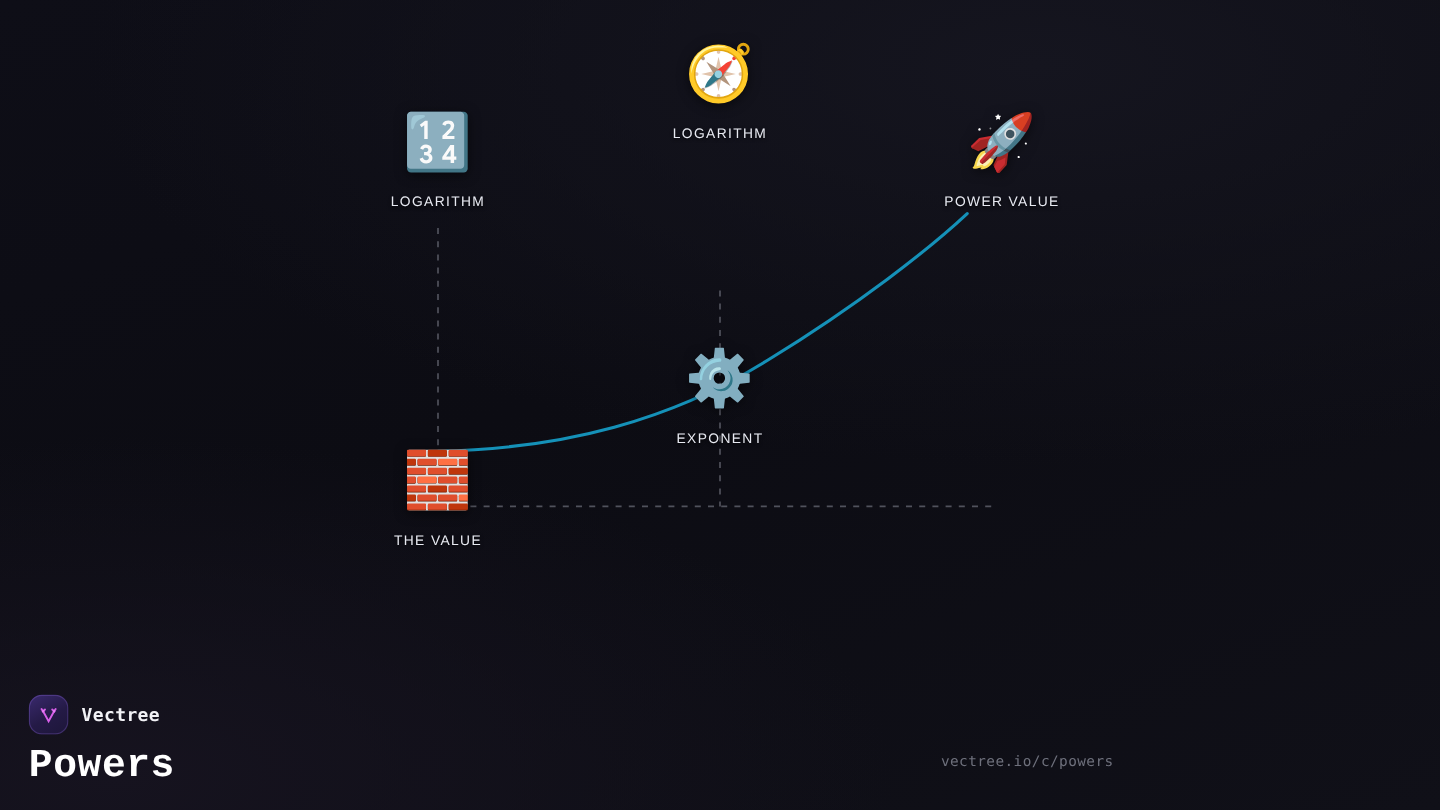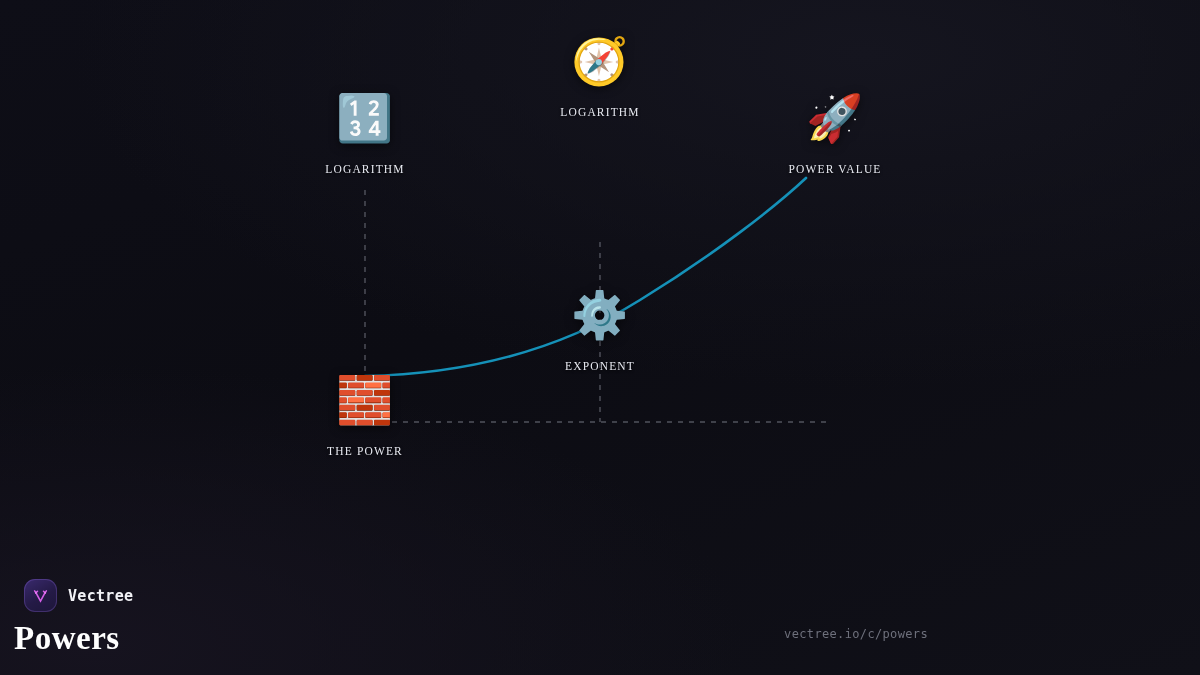--- a/index.html
+++ b/index.html
@@ -30,21 +30,21 @@
     user-select:none;
   }
   .node-icon{
     font-size:46px;line-height:1;
     display:block;
     text-align:center;
     filter:drop-shadow(0 2px 5px rgba(0,0,0,.55));
   }
   .node-label{
     margin-top:22px;
-    font-family:Liberation Serif, serif;
+    font-family:Liberation Sans, sans-serif;
     font-size:11.5px;
     letter-spacing:1.15px;
     color:#e8eaf2;
     white-space:nowrap;
     text-shadow:0 1px 3px rgba(0,0,0,.85);
   }
 
   
   #footer{position:absolute;left:0;bottom:0;width:952px;height:110px;}
   #brand{
@@ -57,22 +57,22 @@
     box-shadow:inset 0 0 0 1px rgba(150,110,230,.28);
     display:flex;align-items:center;justify-content:center;
     flex:0 0 auto;
   }
   .logo-mark svg{display:block;}
   .brand-name{
     font-family:"DejaVu Sans Mono","Liberation Mono",monospace;
     font-size:15px;font-weight:bold;color:#f2f2f6;letter-spacing:.3px;
   }
   #page-title{
-    position:absolute;left:14px;bottom:20px;
-    font-family:Liberation Serif, serif;
+    position:absolute;left:24px;bottom:20px;
+    font-family:Liberation Mono, monospace;
     font-size:33px;font-weight:bold;color:#ffffff;letter-spacing:.5px;
     line-height:1;
   }
   #site-url{
     position:absolute;right:24px;bottom:34px;
     font-family:"DejaVu Sans Mono","Liberation Mono",monospace;
     font-size:12px;color:#6e707c;letter-spacing:.35px;
   }
 </style>
 </head>
@@ -106,21 +106,21 @@
       <span class="node-label">POWER VALUE</span>
     </div>
 
     <div class="node" style="left:600px;top:332px;">
       <span class="node-icon">⚙️</span>
       <span class="node-label">EXPONENT</span>
     </div>
 
     <div class="node" style="left:365px;top:417px;">
       <span class="node-icon">🧱</span>
-      <span class="node-label">THE POWER</span>
+      <span class="node-label">THE VALUE</span>
     </div>
 
   </div>
 
   <div id="footer">
 
     <div id="brand">
       <span class="logo-mark">
         <svg width="19" height="19" viewBox="0 0 24 24" xmlns="http://www.w3.org/2000/svg">
           <g stroke="#d65fe8" stroke-width="2" stroke-linecap="round" fill="none">

